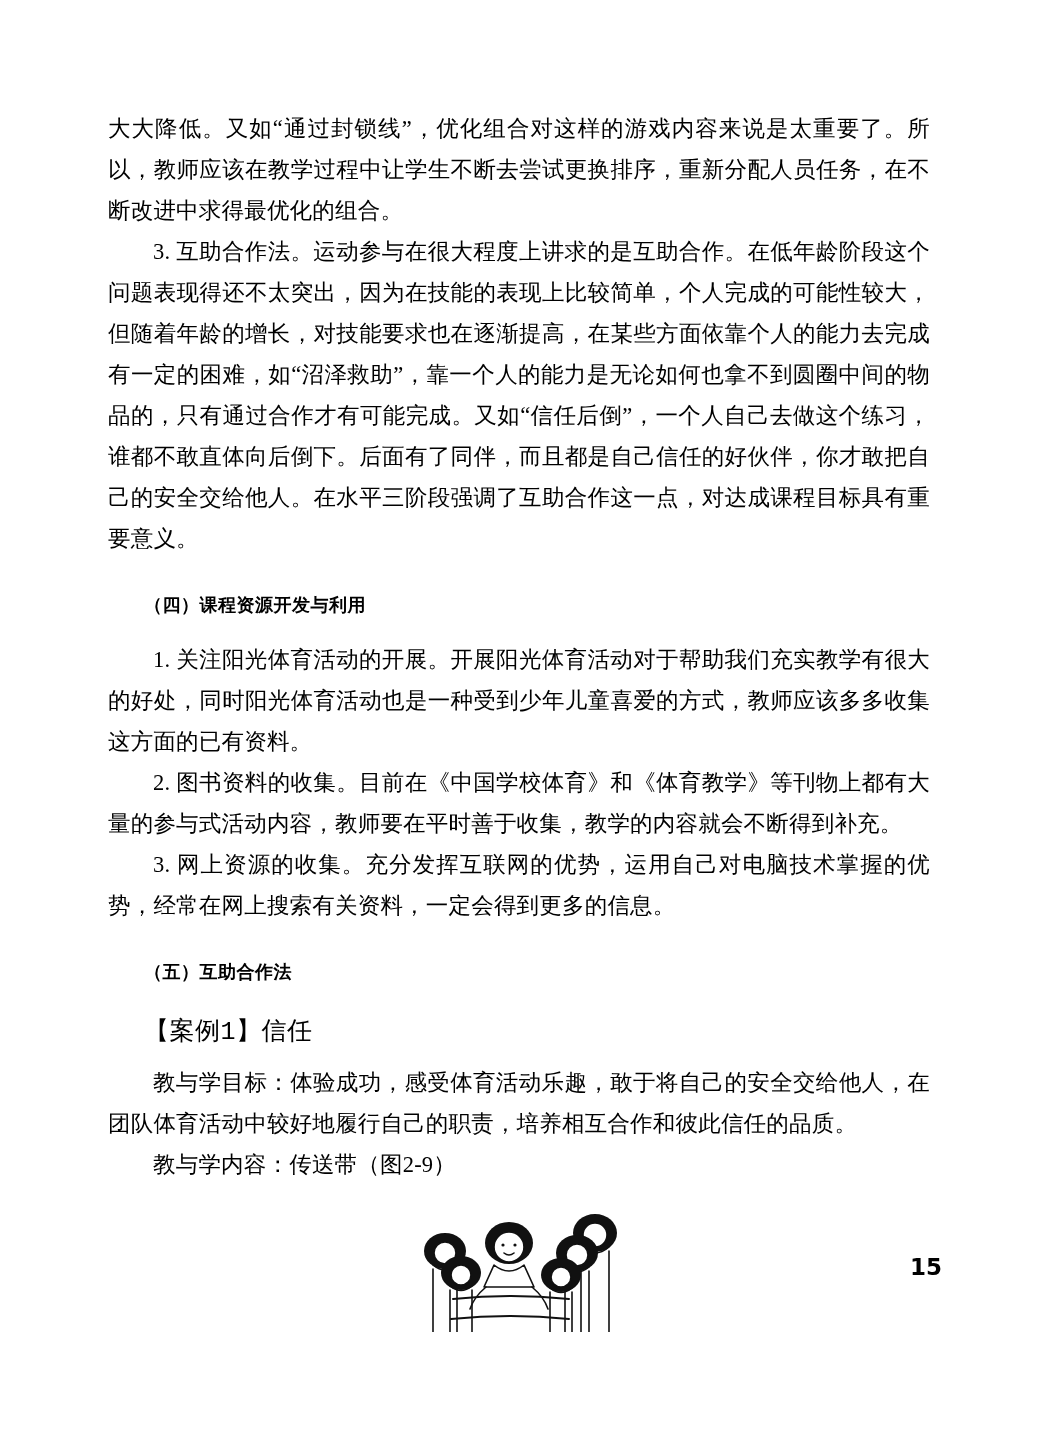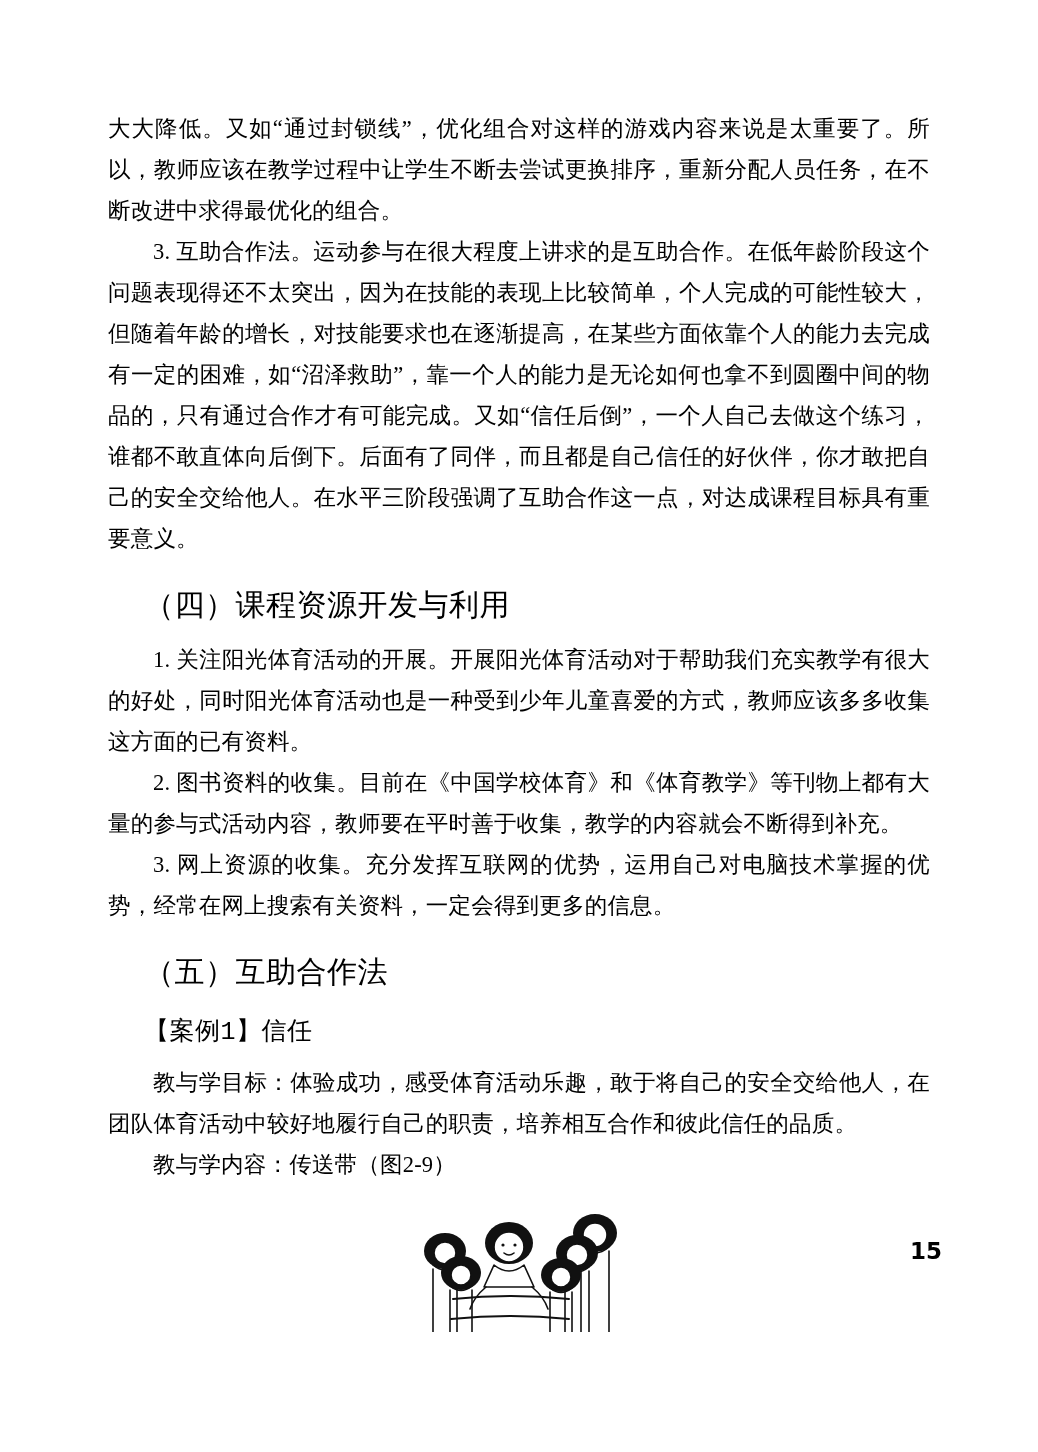--- a/index.html
+++ b/index.html
@@ -29,22 +29,22 @@
     line-height: 41px;
     text-align: justify;
     text-justify: inter-ideograph;
     letter-spacing: 0.2px;
   }
   p.indent {
     text-indent: 45px;
   }
   h2.section {
     margin: 26px 0 14px 0;
-    font-size: 30px;
-    font-weight: normal;
+    font-size: 18px;
+    font-weight: bold;
     font-family: "DejaVu Sans", "Liberation Sans", sans-serif;
     letter-spacing: 0.5px;
     padding-left: 36px;
     line-height: 40px;
   }
   h3.case-title {
     margin: 22px 0 10px 0;
     font-size: 25px;
     font-weight: normal;
     font-family: Liberation Mono, monospace;
@@ -52,21 +52,21 @@
     padding-left: 36px;
     line-height: 38px;
   }
   .figure-block {
     margin-top: 10px;
     text-align: center;
   }
   .page-number {
     position: absolute;
     right: 96px;
-    bottom: 68px;
+    bottom: 52px;
     font-size: 23px;
     font-family: "DejaVu Sans", "Liberation Sans", sans-serif;
     font-weight: bold;
   }
   svg.figure-svg { display: block; margin: 0 auto; }
 </style>
 </head>
 <body>
 
 <div class="page">

